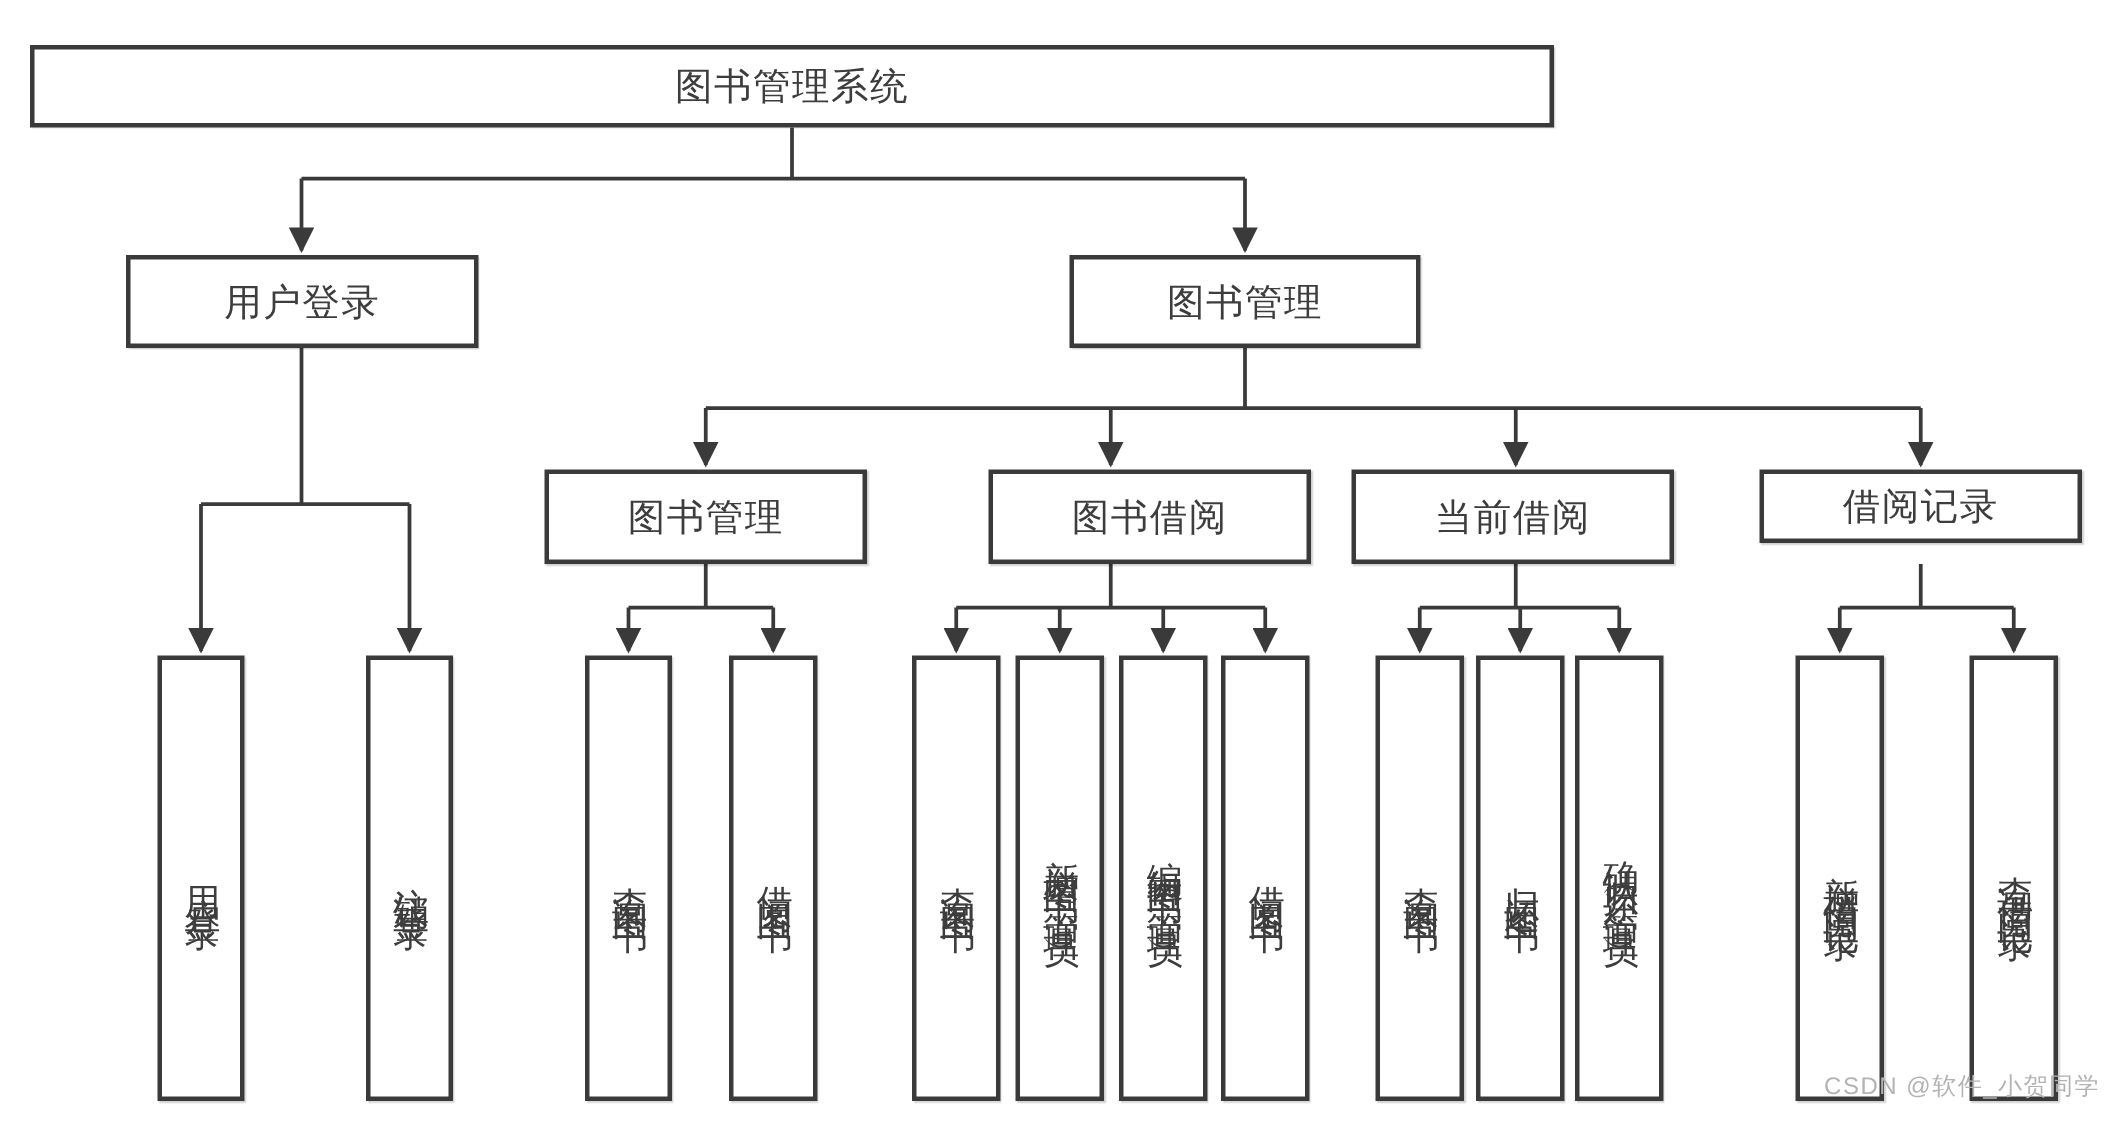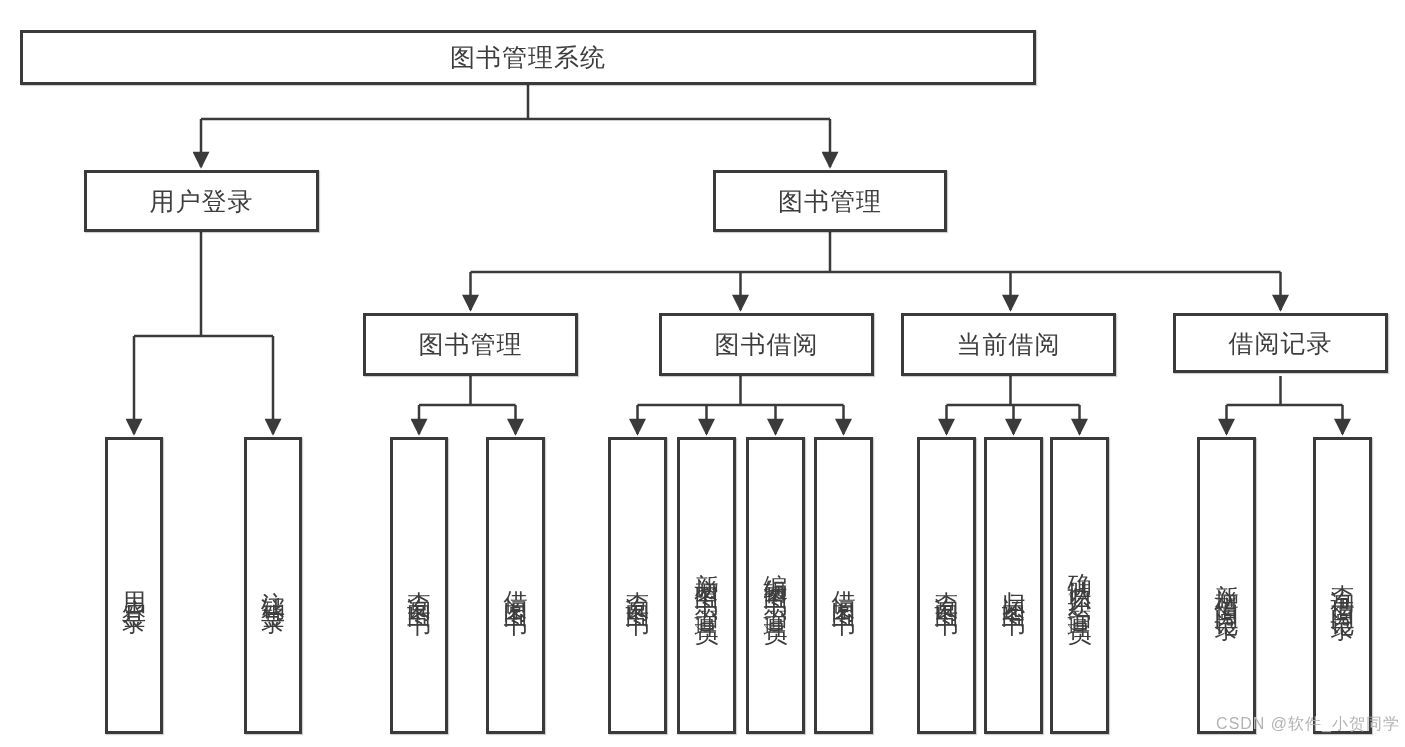--- a/index.html
+++ b/index.html
@@ -87,21 +87,21 @@
 
 <div class="node h-node" style="left:363px;top:313px;width:215px;height:63px;">
   <span>图书管理</span>
 </div>
 <div class="node h-node" style="left:633px;top:313px;width:215px;height:63px;margin-left:26px;">
   <span>图书借阅</span>
 </div>
 <div class="node h-node" style="left:901px;top:313px;width:215px;height:63px;">
   <span>当前借阅</span>
 </div>
-<div class="node h-node" style="left:1173px;top:313px;width:215px;height:60px;">
+<div class="node h-node" style="left:1173px;top:313px;width:215px;height:49px;">
   <span>借阅记录</span>
 </div>
 
 <div class="node leaf" style="left:105px;top:437px;width:58px;height:297px;">
   <span>用户登录</span>
 </div>
 <div class="node leaf" style="left:244px;top:437px;width:58px;height:297px;">
   <span>注销登录</span>
 </div>
 

